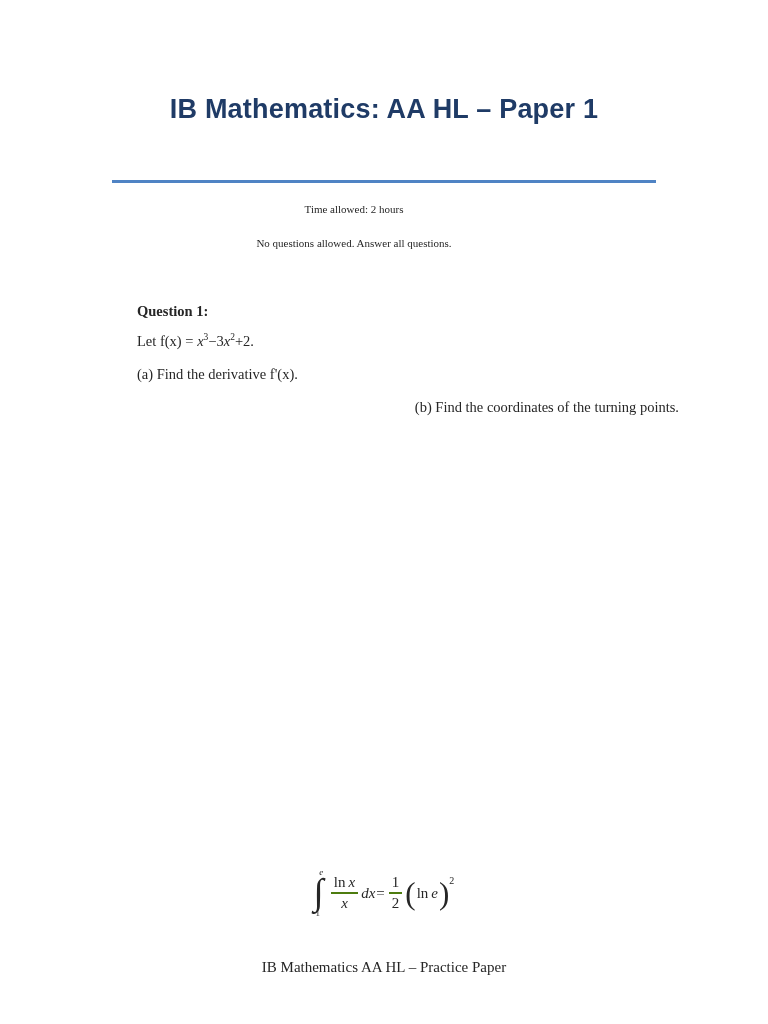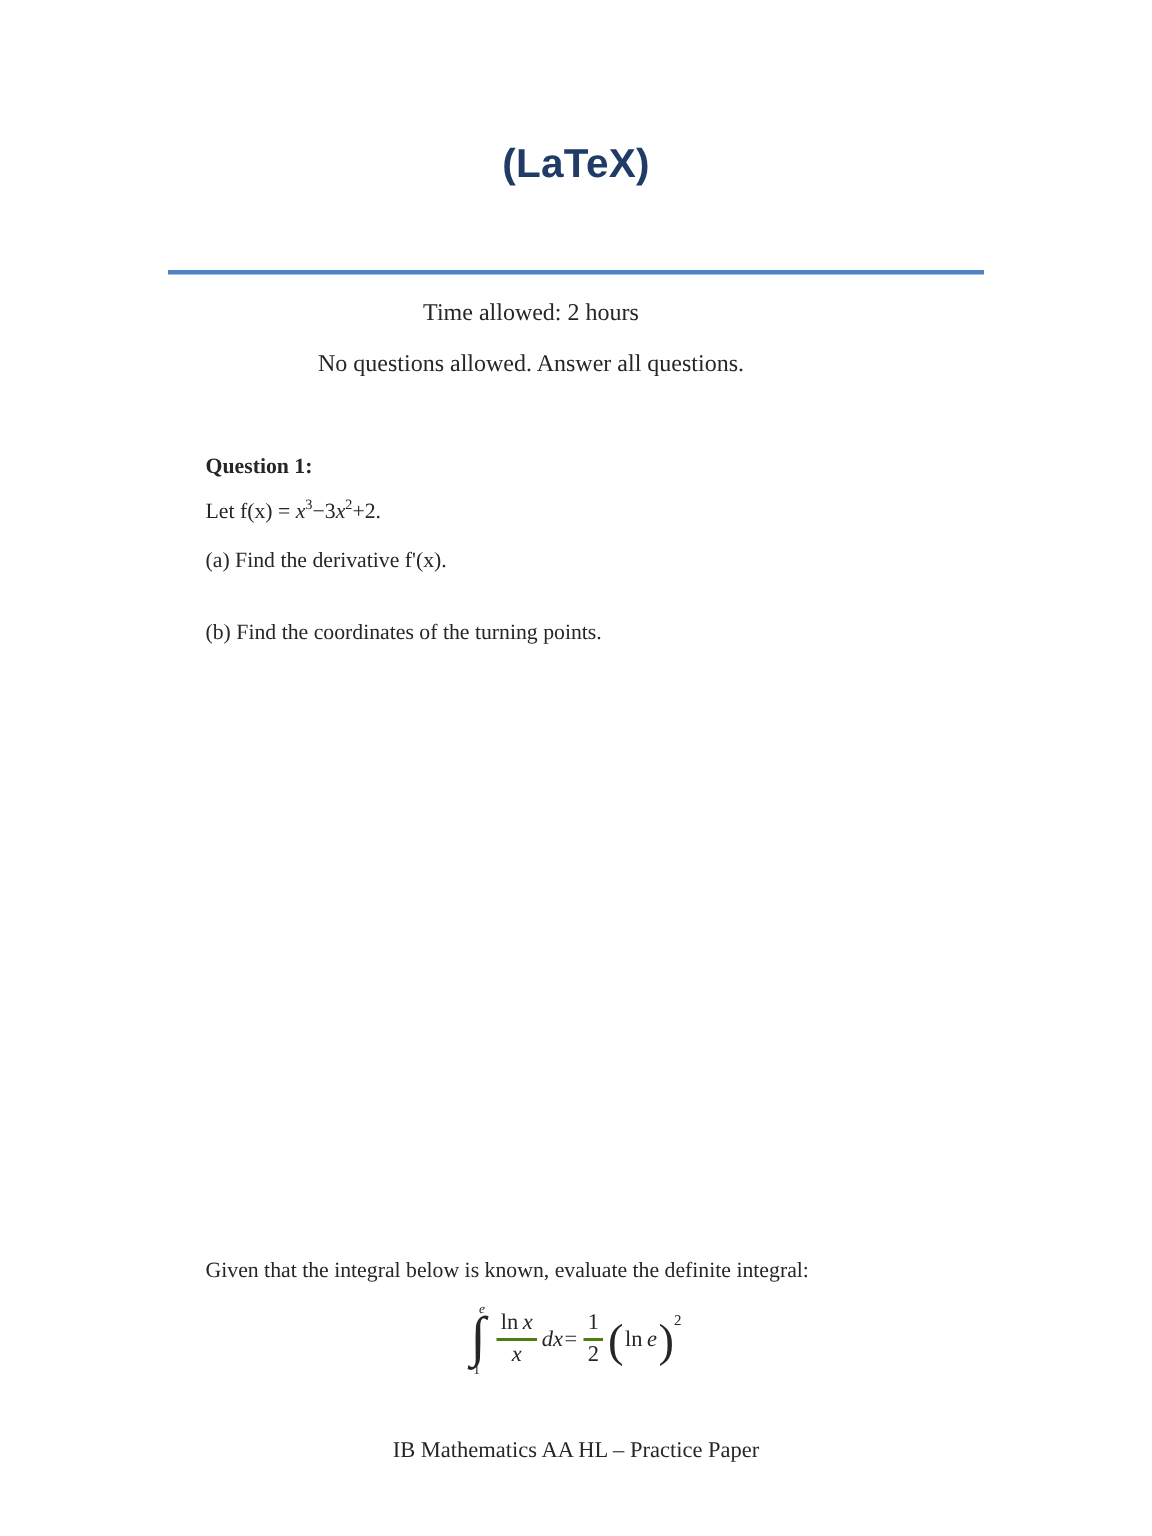--- a/index.html
+++ b/index.html
@@ -32,35 +32,35 @@
     letter-spacing:0.2px;
   }
   .title-rule{
     top:180px;left:112px;width:544px;height:3px;
     background:var(--color-rule);
   }
 
   
   .center-line{
     left:0;width:708px;text-align:center;
-    font-size:16px;line-height:16px;
+    font-size:11px;line-height:16px;
   }
   .sub1{top:201px;}
   .sub2{top:235px;}
 
   
   .qline{
     left:113px;width:542px;
     font-size:14.5px;line-height:17px;margin-left:24px;
   }
   .bold{font-weight:700;}
   .q1-heading{top:303px;}
   .q1-intro{top:333px;}
   .q1-a{top:366px;font-family:Liberation Serif, serif;}
-  .q1-b{top:414px;}
+  .q1-b{top:399px;text-align:right;}
   .q1-c{top:432px;}
   .q2-heading{top:807px;}
   .q2-intro{top:839px;}
 
   .mi{font-style:italic;}
   sup.msup{font-size:9.5px;line-height:0;}
 
   
   .equation{
     top:866px;left:0;width:768px;height:54px;
@@ -95,36 +95,35 @@
     top:959px;left:0;width:768px;text-align:center;
     font-size:15px;line-height:17px;
   }
 </style>
 </head>
 <body>
 
 <div class="page">
 
   <div class="abs doc-title">
-    <div>(LaTeX)</div>
+    <div>IB Mathematics: AA HL – Paper 1</div>
   </div>
 
   <div class="abs title-rule"></div>
 
   <div class="abs center-line sub1">Time allowed: 2 hours</div>
   <div class="abs center-line sub2">No questions allowed. Answer all questions.</div>
 
   <div class="abs qline bold q1-heading">Question 1:</div>
 
   <div class="abs qline q1-intro"><span>Let f(x) = </span><span class="mi">x</span><sup class="msup">3</sup><span>−3</span><span class="mi">x</span><sup class="msup">2</sup><span>+2.</span></div>
 
   <div class="abs qline q1-a">(a) Find the derivative f'(x).</div>
   <div class="abs qline q1-b">(b) Find the coordinates of the turning points.</div>
 
-  <div class="abs qline q2-intro">Given that the integral below is known, evaluate the definite integral:</div>
 
   <div class="abs equation">
     <span class="int-wrap">
       <span class="int-upper">e</span>
       <span class="int-sign">∫</span>
       <span class="int-lower">1</span>
     </span>
     <span class="frac">
       <span class="num"><span class="fn">ln</span><span class="mi">x</span></span>
       <span class="den mi">x</span>

